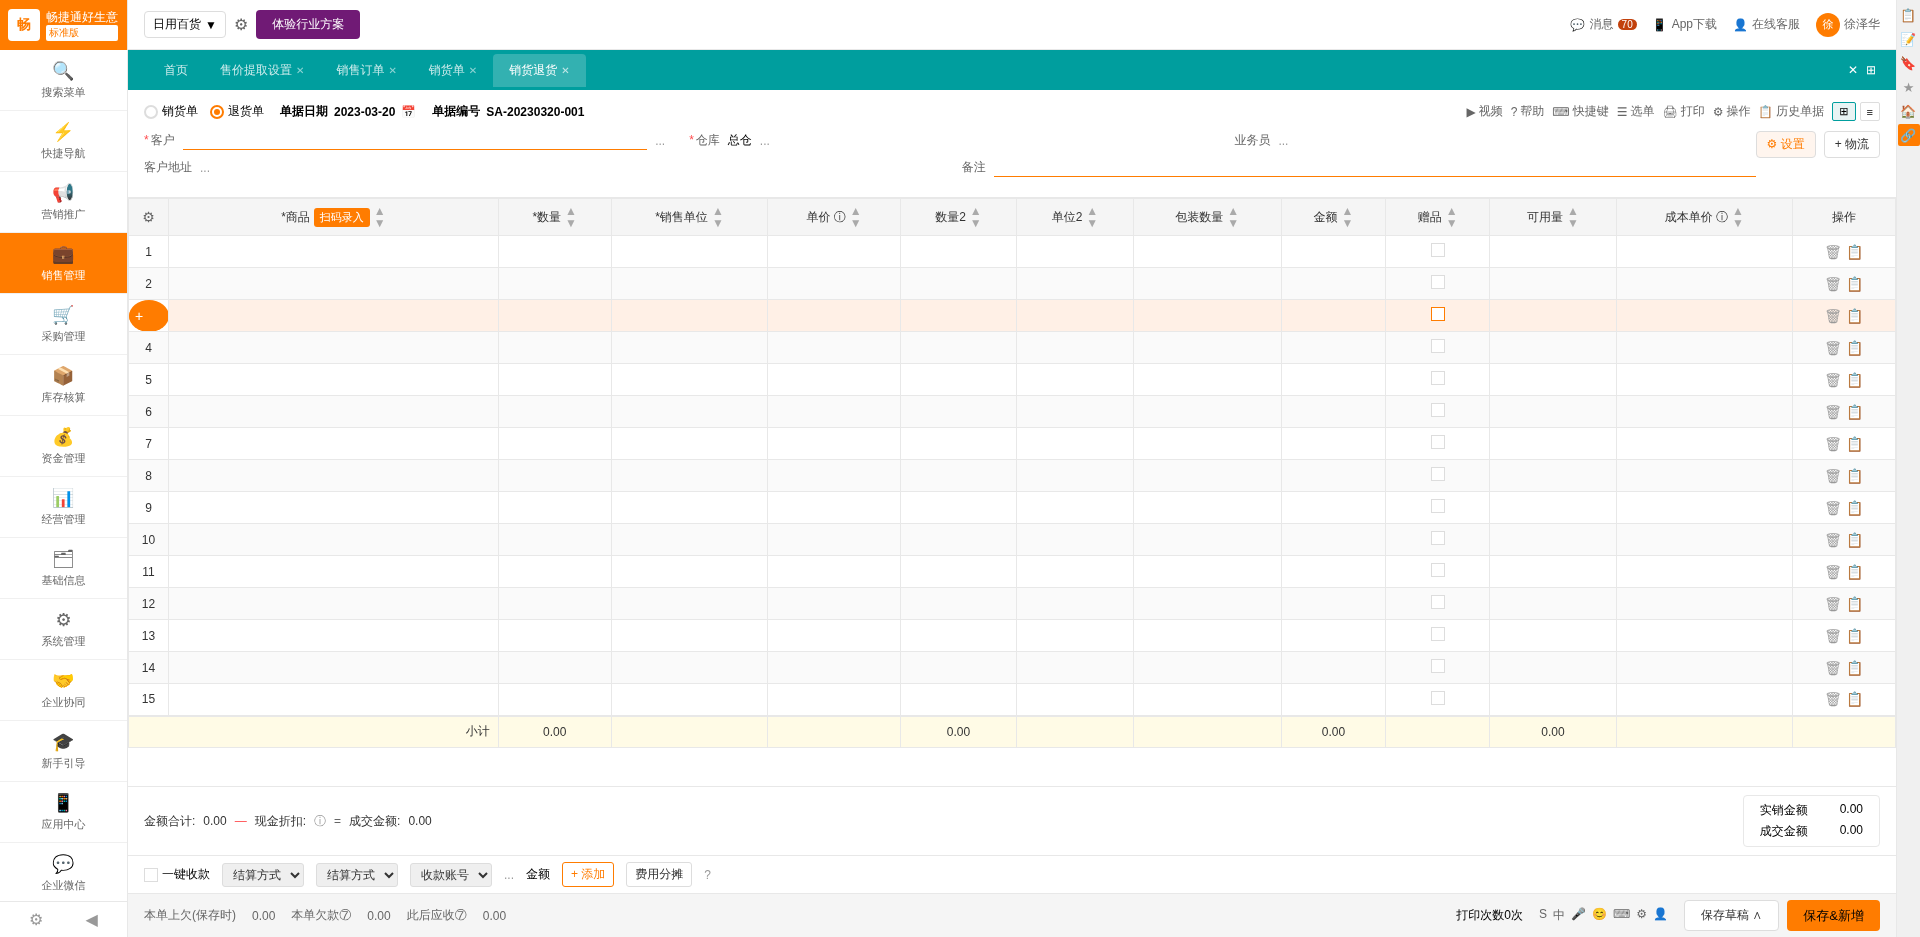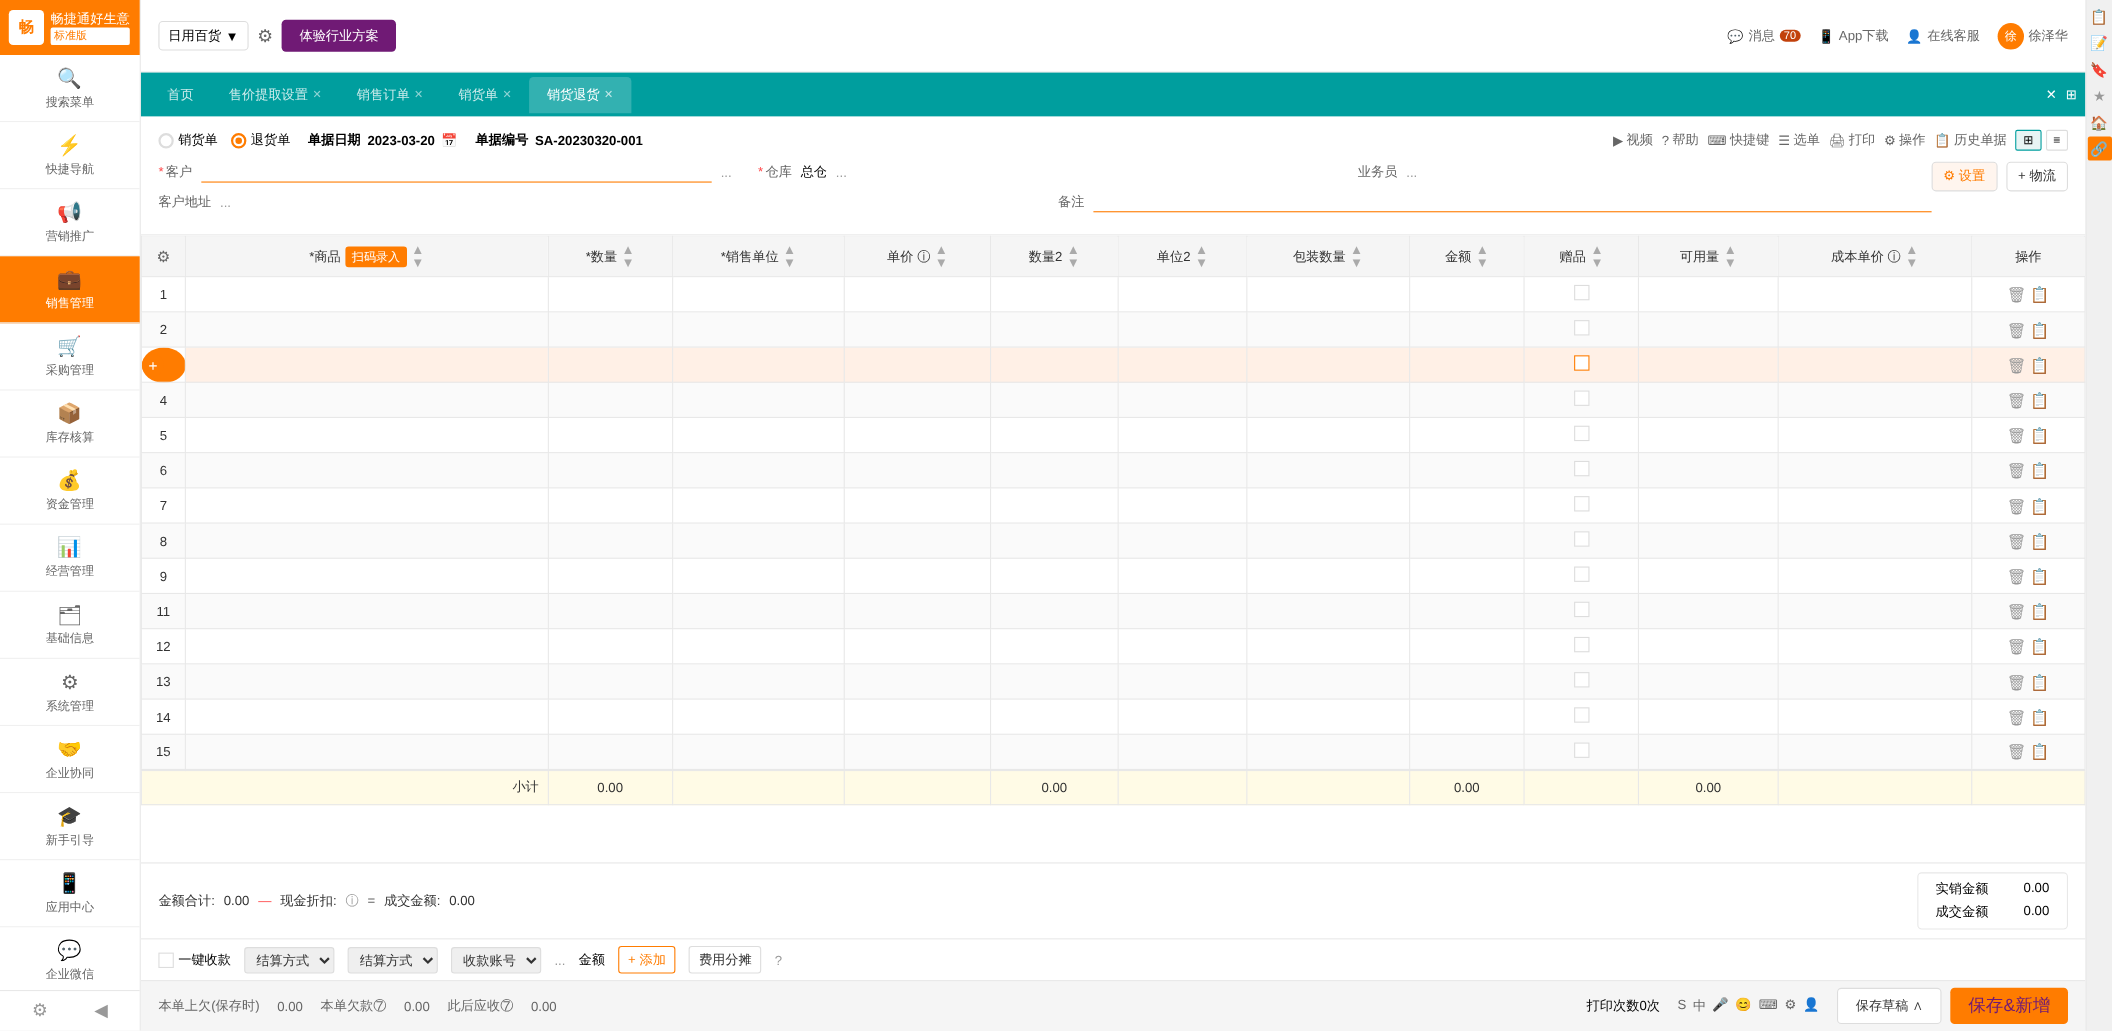--- a/index.html
+++ b/index.html
@@ -15,31 +15,31 @@
     .sidebar-item { display: flex; flex-direction: column; align-items: center; padding: 10px 4px; cursor: pointer; color: #666; border-bottom: 1px solid #f0f0f0; }
     .sidebar-item.active { background: #ff7c00; color: #fff; }
     .sidebar-item .icon { font-size: 18px; margin-bottom: 3px; }
     .sidebar-item .label { font-size: 11px; text-align: center; }
     .sidebar-bottom { display: flex; align-items: center; justify-content: space-around; padding: 8px; border-top: 1px solid #e8e8e8; }
 
     
     .main { flex: 1; display: flex; flex-direction: column; overflow: hidden; }
 
     
-    .topbar { height: 66px; background: #fff; display: flex; align-items: center; justify-content: space-between; padding: 0 16px; border-bottom: 1px solid #e8e8e8; }
+    .topbar { height: 50px; background: #fff; display: flex; align-items: center; justify-content: space-between; padding: 0 16px; border-bottom: 1px solid #e8e8e8; }
     .topbar-left { display: flex; align-items: center; gap: 8px; }
     .topbar-select { display: flex; align-items: center; gap: 4px; border: 1px solid #ddd; border-radius: 4px; padding: 4px 8px; cursor: pointer; }
     .topbar-btn { background: #701a75; color: #fff; border: none; border-radius: 4px; padding: 6px 16px; cursor: pointer; font-size: 12px; }
     .topbar-right { display: flex; align-items: center; gap: 16px; color: #666; font-size: 12px; }
     .topbar-right-item { display: flex; align-items: center; gap: 4px; cursor: pointer; }
     .badge { background: #c2410c; color: #fff; border-radius: 10px; padding: 0 4px; font-size: 10px; min-width: 16px; text-align: center; }
     .avatar { width: 24px; height: 24px; border-radius: 50%; background: #ff7c00; display: flex; align-items: center; justify-content: center; color: #fff; font-size: 11px; }
 
     
-    .tabs { background: #009e9e; display: flex; align-items: center; padding: 0 8px; height: 40px; }
+    .tabs { background: #009e9e; display: flex; align-items: center; padding: 0 20px; height: 40px; }
     .tab { padding: 8px 16px; color: rgba(255,255,255,0.8); cursor: pointer; font-size: 12px; display: flex; align-items: center; gap: 4px; }
     .tab.active { background: rgba(255,255,255,0.2); color: #fff; border-radius: 4px 4px 0 0; }
     .tab-close { opacity: 0.7; font-size: 10px; }
     .tabs-actions { margin-left: auto; display: flex; gap: 8px; color: #fff; }
 
     
     .form-area { background: #fff; padding: 12px 16px; border-bottom: 1px solid #e8e8e8; }
     .form-toolbar { display: flex; align-items: center; justify-content: space-between; margin-bottom: 10px; }
     .form-toolbar-left { display: flex; align-items: center; gap: 16px; }
     .radio-group { display: flex; align-items: center; gap: 12px; }
@@ -96,21 +96,21 @@
     
     .payment-row { background: #fff; border-top: 1px solid #e8e8e8; padding: 6px 16px; display: flex; align-items: center; gap: 12px; }
     .pay-checkbox { display: flex; align-items: center; gap: 4px; }
     .pay-select { border: 1px solid #ddd; border-radius: 3px; padding: 3px 6px; font-size: 12px; color: #333; }
     .btn-add { background: transparent; border: 1px solid #ff7c00; color: #ff7c00; border-radius: 3px; padding: 3px 8px; cursor: pointer; font-size: 12px; }
     .btn-expense { background: #fff; border: 1px solid #ddd; border-radius: 3px; padding: 3px 8px; cursor: pointer; font-size: 12px; color: #333; }
 
     
     .save-btns { display: flex; gap: 8px; }
     .btn-save-draft { border: 1px solid #ddd; border-radius: 4px; padding: 6px 16px; cursor: pointer; background: #fff; color: #333; font-size: 12px; }
-    .btn-save-new { background: #ff7c00; color: #701a75; border: none; border-radius: 4px; padding: 6px 16px; cursor: pointer; font-size: 16px; }
+    .btn-save-new { background: #ff7c00; color: #000000; border: none; border-radius: 4px; padding: 6px 16px; cursor: pointer; font-size: 13px; }
 
     
     .right-sidebar { width: 24px; background: #f0f0f0; display: flex; flex-direction: column; align-items: center; padding: 4px 0; gap: 2px; border-left: 1px solid #e8e8e8; }
     .right-sidebar-icon { width: 22px; height: 22px; display: flex; align-items: center; justify-content: center; color: #999; cursor: pointer; font-size: 13px; border-radius: 2px; }
 
     .view-toggle { display: flex; gap: 4px; }
     .view-btn { border: 1px solid #ddd; padding: 2px 6px; cursor: pointer; border-radius: 2px; background: #fff; font-size: 11px; }
     .view-btn.active { background: #e8f4f4; border-color: #009e9e; }
 
     .gear-icon-btn { color: #666; cursor: pointer; font-size: 14px; }
@@ -639,20 +639,40 @@
             <td></td>
             <td></td>
             <td>
               <div class="table-actions-col">
                 <span class="tbl-icon">🗑</span>
                 <span class="tbl-icon">📋</span>
               </div>
             </td>
           </tr>
         <tr>
+            <td class="row-num">10</td>
+            <td></td>
+            <td></td>
+            <td></td>
+            <td></td>
+            <td></td>
+            <td></td>
+            <td></td>
+            <td></td>
+            <td class="checkbox-cell"><div class="cb"></div></td>
+            <td></td>
+            <td></td>
+            <td>
+              <div class="table-actions-col">
+                <span class="tbl-icon">🗑</span>
+                <span class="tbl-icon">📋</span>
+              </div>
+            </td>
+          </tr>
+        <tr>
             <td class="row-num">11</td>
             <td></td>
             <td></td>
             <td></td>
             <td></td>
             <td></td>
             <td></td>
             <td></td>
             <td></td>
             <td class="checkbox-cell"><div class="cb"></div></td>

